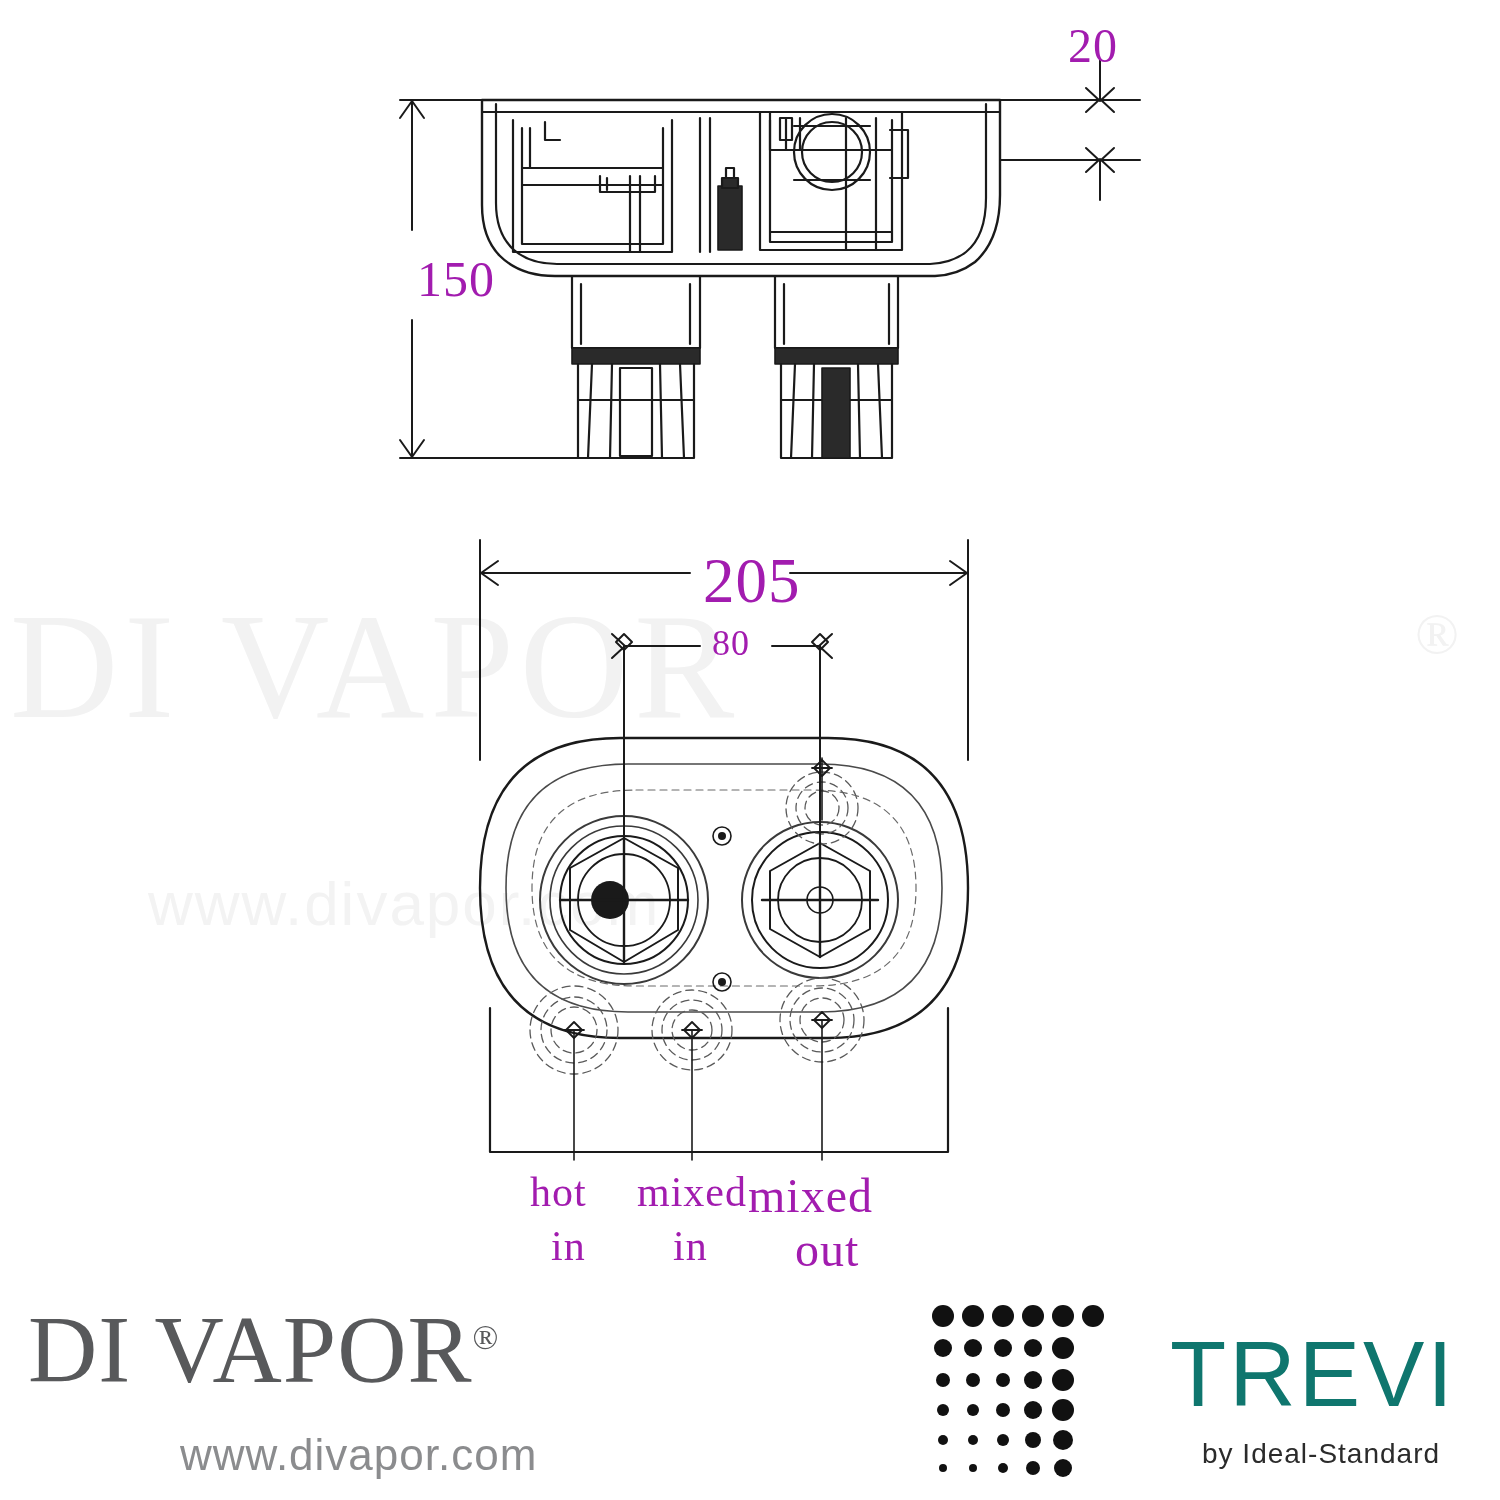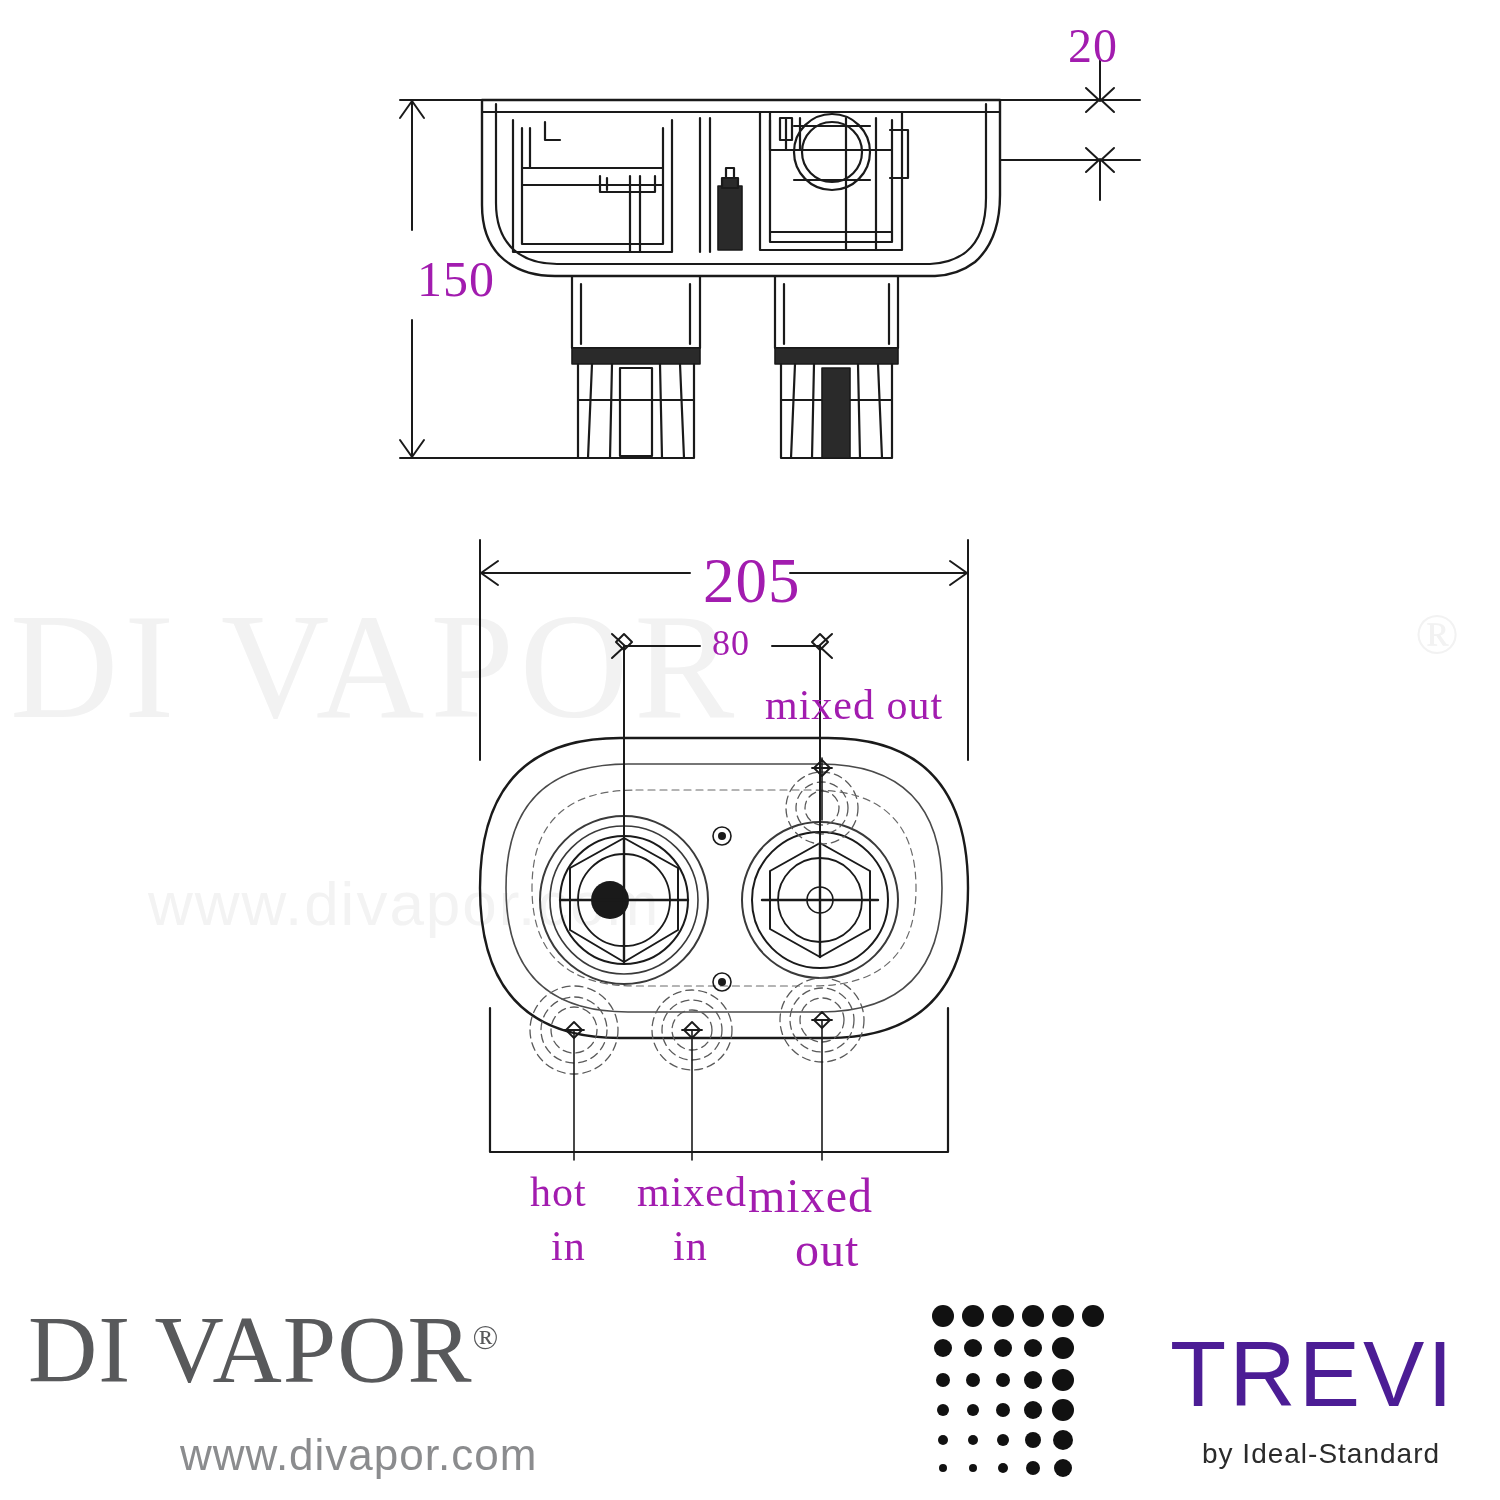--- a/index.html
+++ b/index.html
@@ -173,21 +173,21 @@
     width: 560px;
     height: 200px;
   }
   .trevi-name {
     position: absolute;
     left: 245px;
     top: 32px;
     font-family: "Liberation Sans", sans-serif;
     font-size: 92px;
     letter-spacing: 3px;
-    color: #4c1d95;
+    color: #0f766e;
     white-space: nowrap;
   }
   .trevi-sub {
     position: absolute;
     left: 253px;
     top: 148px;
     font-family: "Liberation Sans", sans-serif;
     font-size: 28px;
     letter-spacing: 1px;
     color: #2b2b2b;
@@ -395,21 +395,20 @@
         <path d="M820,634 L828,642 L820,650 L812,642 Z" fill="none"></path>
       </g>
     </g>
   </svg>
 
   <div class="dim-label lbl-20">20</div>
   <div class="dim-label lbl-150">150</div>
   <div class="dim-label lbl-205">205</div>
   <div class="dim-label lbl-80">80</div>
 
-  <div class="dim-label lbl-mixedout-top">mixed out</div>
 
   <div class="dim-label lbl-hot">hot</div>
   <div class="dim-label lbl-hot2">in</div>
   <div class="dim-label lbl-cold">mixed</div>
   <div class="dim-label lbl-cold2">in</div>
   <div class="dim-label lbl-mixed">mixed</div>
   <div class="dim-label lbl-mixed2">out</div>
 
   <div class="footer">
 

